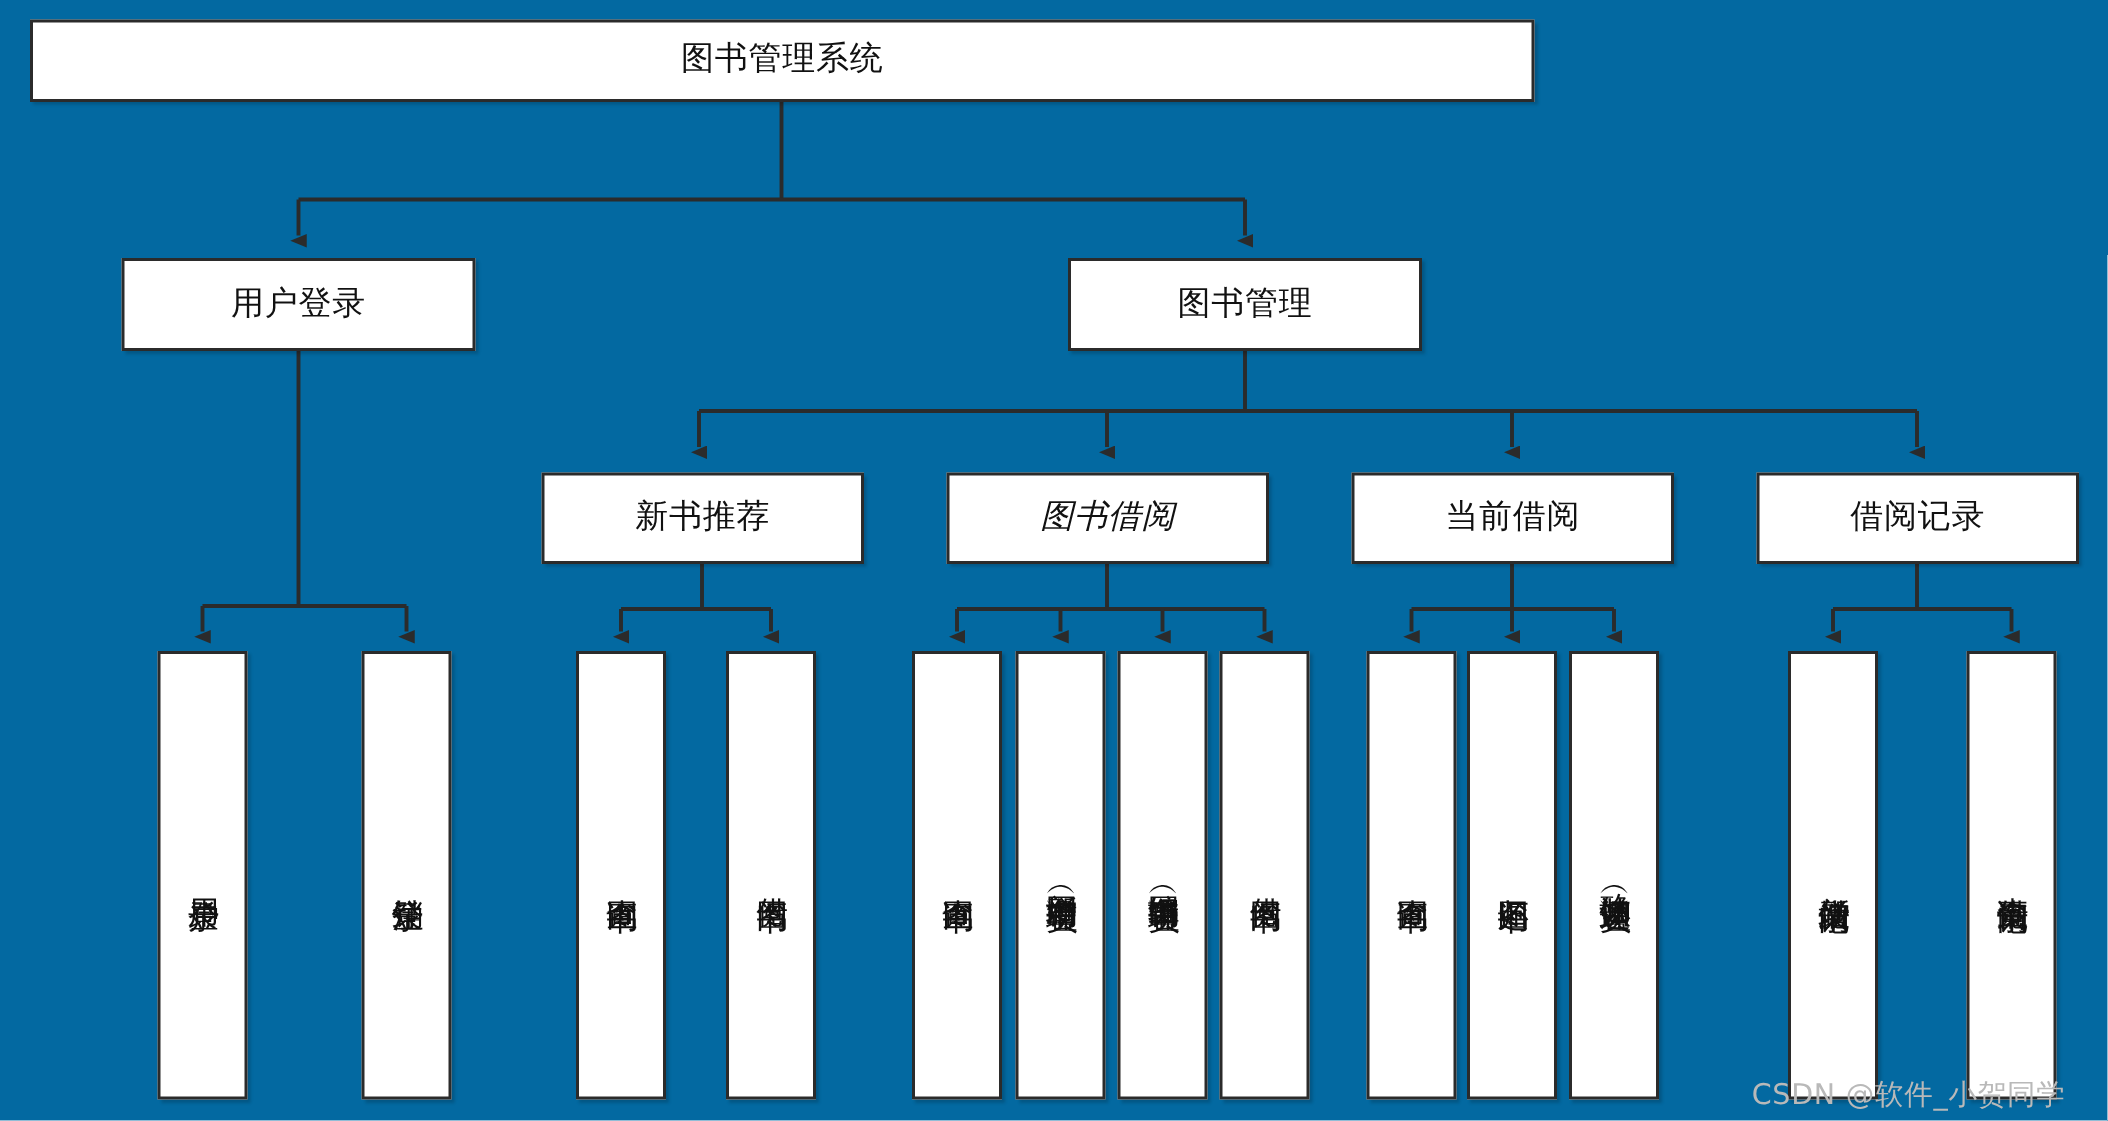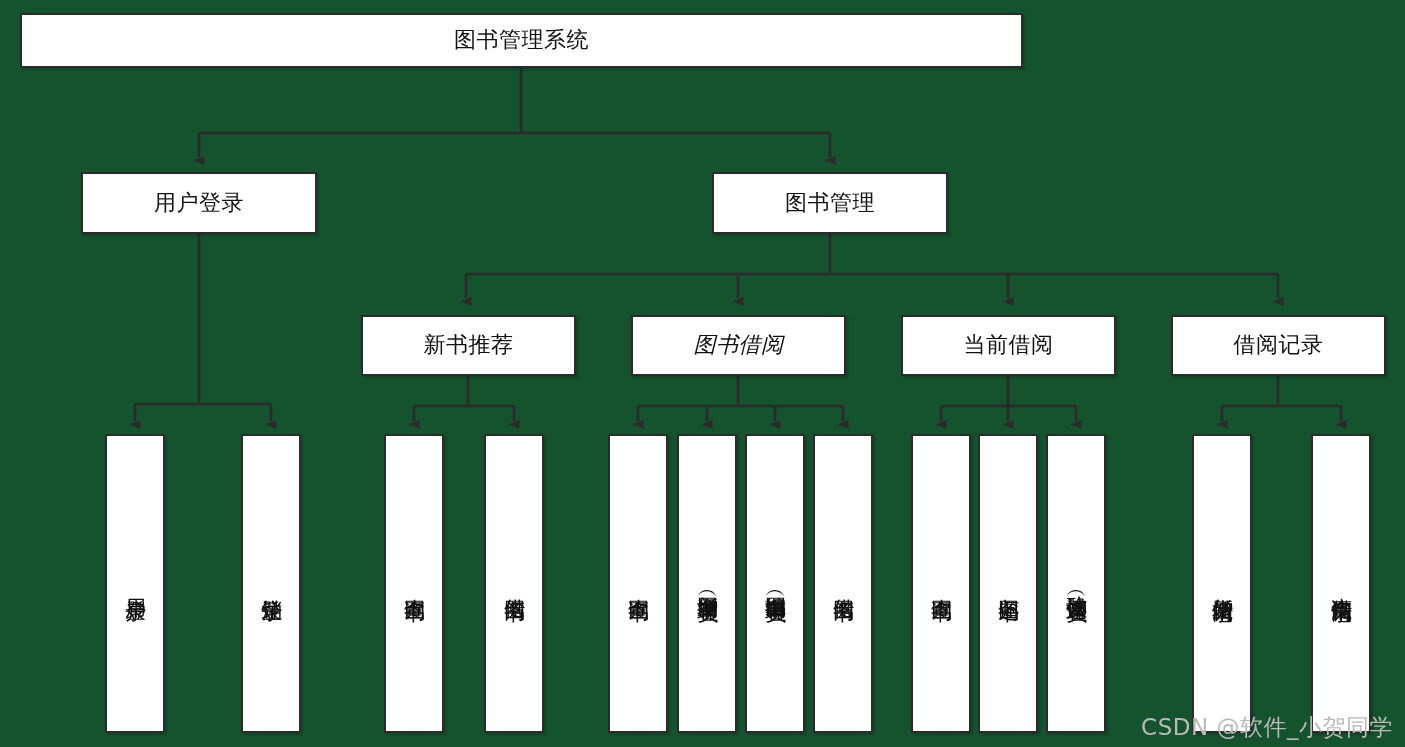--- a/index.html
+++ b/index.html
@@ -7,21 +7,21 @@
     padding: 0;
     background: #ffffff;
   }
   body {
     font-family: "DejaVu Sans", "Liberation Sans", sans-serif;
   }
   #canvas {
     position: relative;
     width: 1405px;
     height: 747px;
-    background: #14532d;
+    background: #0369a1;
     overflow: hidden;
   }
   #edges {
     position: absolute;
     left: 0; top: 0;
     width: 1405px;
     height: 747px;
     pointer-events: none;
   }
   .node {
@@ -52,23 +52,23 @@
     text-orientation: upright;
     white-space: normal;
     font-size: 21px;
     line-height: 1.12;
     letter-spacing: 1px;
     max-height: 280px;
     text-align: center;
   }
   .watermark {
     position: absolute;
-    right: 12px;
+    right: 28px;
     bottom: 4px;
-    font-size: 23px;
+    font-size: 19px;
     color: #b9b9b9;
     letter-spacing: 0.5px;
     white-space: nowrap;
     user-select: none;
   }
 </style>
 </head>
 <body>
 
 <div id="canvas">

